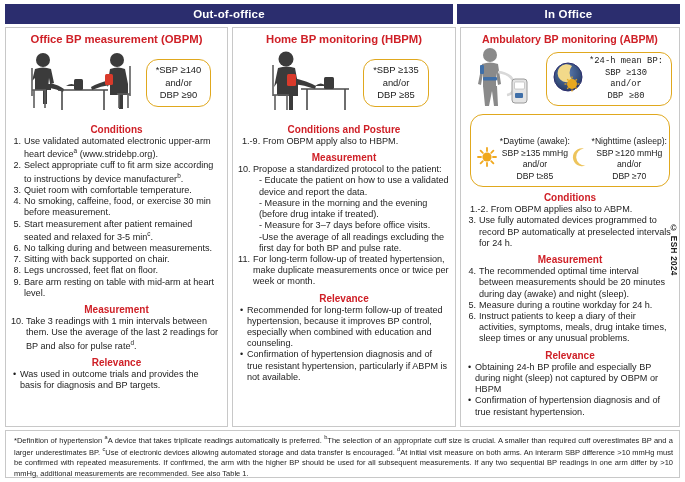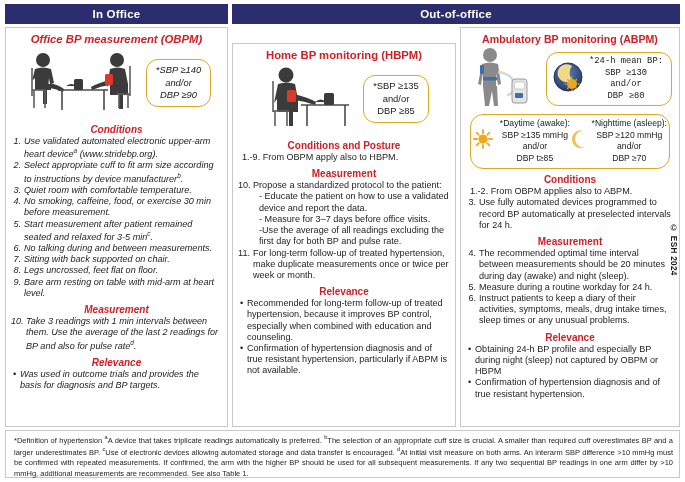--- a/index.html
+++ b/index.html
@@ -31,22 +31,22 @@
 
   
   .cols { display: flex; gap: 4px; margin-top: 3px; height: 400px; }
   .col {
     background: #ffffff;
     border: 1px solid #c8c8c8;
     position: relative;
     padding: 2px 5px 2px 5px;
     overflow: hidden;
   }
-  .col-1 { width: 223px; font-style: italic; }
-  .col-2 { width: 224px; margin-top: 16px; }
+  .col-1 { width: 223px; }
+  .col-2 { width: 224px; }
   .col-3 { flex: 1; }
 
   .col-title {
     color: #cf2027;
     font-weight: bold;
     font-size: 11.3px;
     text-align: center;
     margin: 3px 0 1px 0;
     line-height: 1.15;
   }
@@ -88,21 +88,21 @@
   .daynight {
     border: 1.6px solid #e0a81e;
     border-radius: 13px;
     margin: 2px 4px 0 4px;
     padding: 3px 2px 4px 2px;
     display: flex;
     font-size: 8.6px;
     line-height: 1.34;
     color: #1a1a1a;
   }
-  .dn-half { flex: 1; display: flex; align-items: center; justify-content: space-between; gap: 3px; }
+  .dn-half { flex: 1; display: flex; align-items: center; justify-content: flex-end; gap: 3px; margin-top: 18px; }
   .dn-text { text-align: center; }
   .dn-text .dn-head { font-weight: normal; }
 
   
   .sec-head {
     color: #cf2027;
     font-weight: bold;
     font-size: 10px;
     text-align: center;
     margin: 5px 0 1px 0;
@@ -165,22 +165,22 @@
     height: 48px;
   }
   .footnote .sup { font-size: 5.6px; vertical-align: super; }
 </style>
 </head>
 <body>
 
 <div class="poster">
 
   <div class="header-row">
+    <div class="hdr hdr-outoffice">Out-of-office</div>
     <div class="hdr hdr-inoffice">In Office</div>
-    <div class="hdr hdr-outoffice">Out-of-office</div>
   </div>
 
   <div class="cols">
 
     <div class="col col-1">
       <div class="col-title">Office BP measurement (OBPM)</div>
 
       <div class="illus">
         <span class="art">
           <svg width="118" height="66" viewBox="0 0 118 66">
@@ -343,20 +343,21 @@
       </div>
 
       <div class="sec-head">Measurement</div>
       <div>
         <div class="li">
             <span class="mk n2">10.</span>
             <span class="tx">Propose a standardized protocol to the patient:</span>
           </div>
         <div class="sublines">
           <span class="ln">- Educate the patient on how to use a validated device and report the data.</span>
+          <span class="ln">- Measure in the morning and the evening (before drug intake if treated).</span>
           <span class="ln">- Measure for 3–7 days before office visits.</span>
           <span class="ln">-Use the average of all readings excluding the first day for both BP and pulse rate.</span>
         </div>
         <div class="li">
             <span class="mk n2">11.</span>
             <span class="tx">For long-term follow-up of treated hypertension, make duplicate measurements once or twice per week or month.</span>
           </div>
       </div>
 
       <div class="sec-head">Relevance</div>

